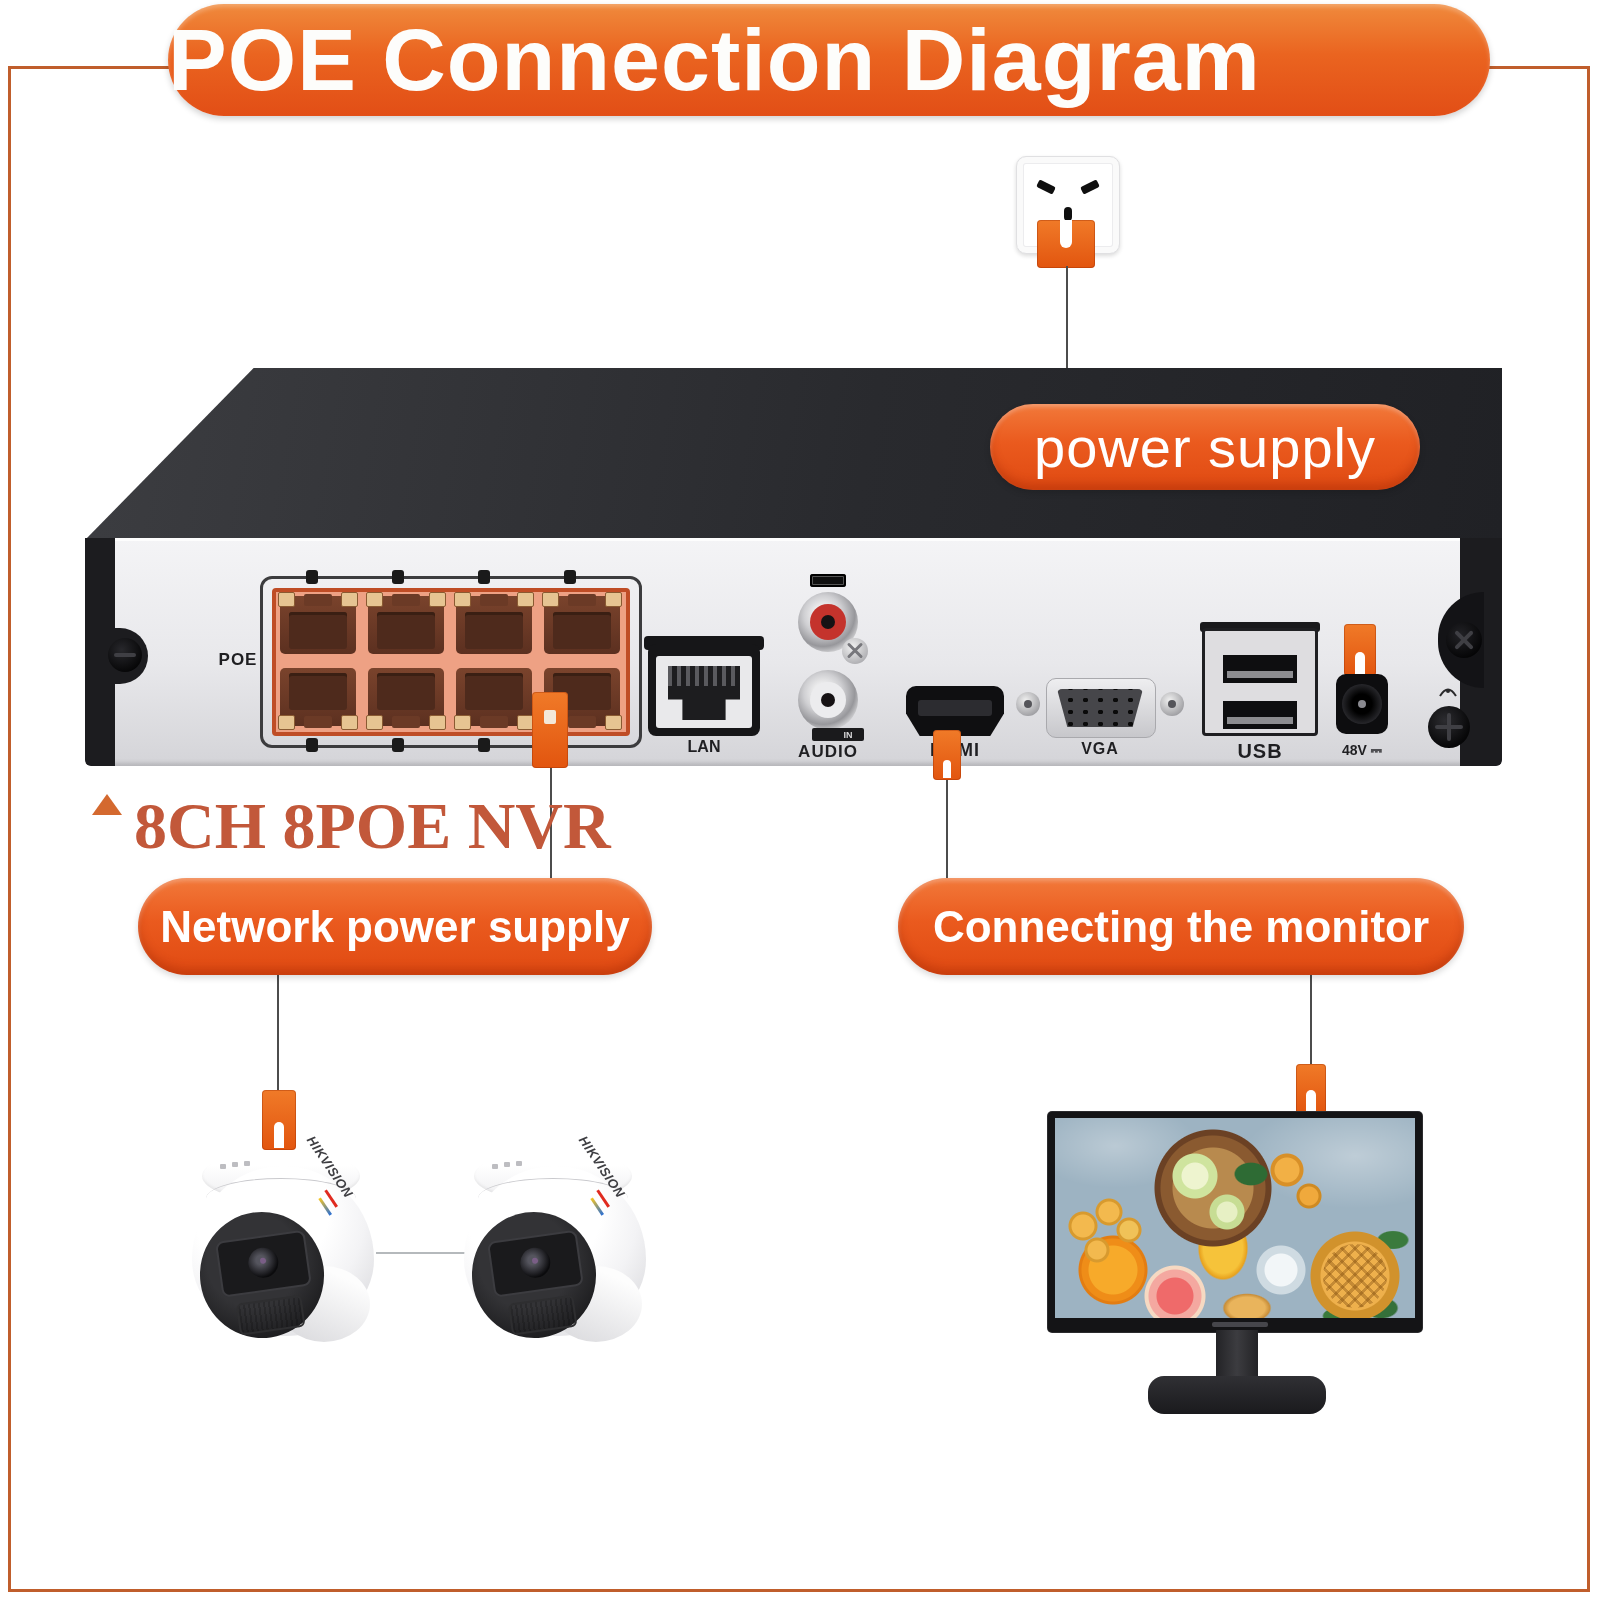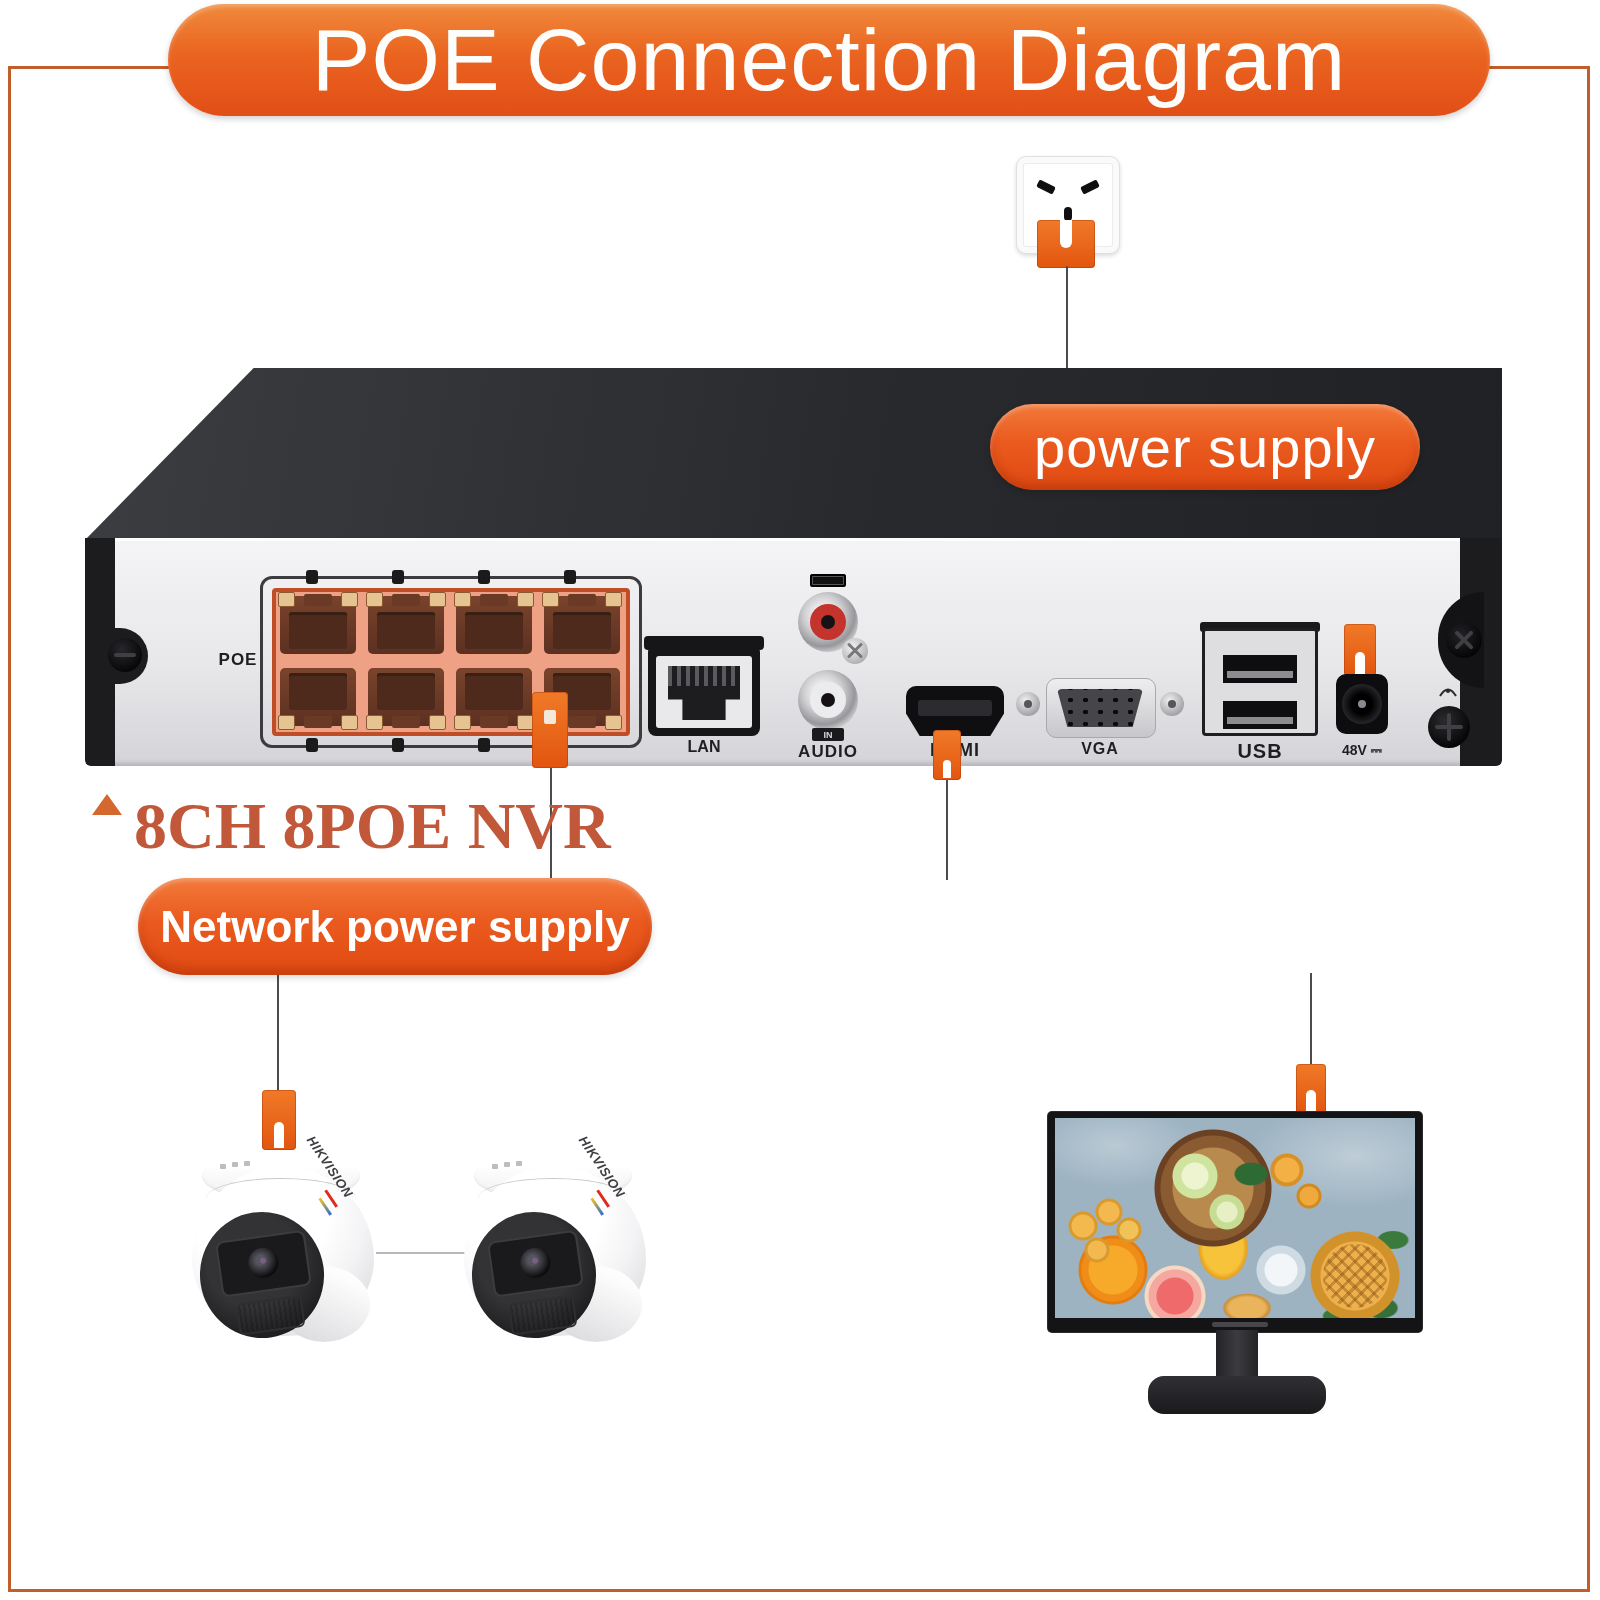--- a/index.html
+++ b/index.html
@@ -5,22 +5,22 @@
   html,body{margin:0;padding:0;background:#ffffff;}
   #stage{position:relative;width:1600px;height:1600px;background:#ffffff;overflow:hidden;
          font-family:"Liberation Sans",sans-serif;}
   .abs{position:absolute;}
   
   .frame{position:absolute;left:8px;top:66px;width:1582px;height:1526px;
          border:3px solid #c05e2c;box-sizing:border-box;}
   .banner{position:absolute;left:168px;top:4px;width:1322px;height:112px;border-radius:56px;
           background:linear-gradient(180deg,#f08a3c 0%,#ea6420 45%,#e24e16 100%);
           box-shadow:0 3px 6px rgba(0,0,0,.18), inset 0 3px 4px rgba(255,255,255,.25);
-          display:flex;align-items:center;justify-content:center;
-          color:#fdfdfb;font-weight:normal;font-size:88px;letter-spacing:1px;}
+          display:flex;align-items:center;justify-content:flex-start;
+          color:#fdfdfb;font-weight:bold;font-size:88px;letter-spacing:1px;}
   
   .callout{position:absolute;border-radius:50px;color:#fff;
            background:linear-gradient(180deg,#f2793a 0%,#ea5a1e 45%,#e04a12 100%);
            box-shadow:inset 0 3px 4px rgba(255,255,255,.28), inset 0 -6px 10px rgba(140,30,0,.30), 0 3px 6px rgba(0,0,0,.15);
            display:flex;align-items:center;justify-content:center;}
   
   .wire{position:absolute;width:2px;background:#4c4c4c;}
   .wire-h{position:absolute;height:2px;background:#b5b9bc;}
   
   .plug{position:absolute;background:linear-gradient(180deg,#f07a28 0%,#e2550f 100%);
@@ -261,21 +261,21 @@
     <div class="hole"></div>
   </div>
   <div class="screw" style="left:842px;top:638px;width:26px;height:26px;background:radial-gradient(circle at 40% 35%,#f2f2f2,#ababaf 80%);">
     <div class="bar" style="left:3px;top:11px;width:20px;height:3px;background:#77777c;transform:rotate(45deg);"></div>
     <div class="bar" style="left:3px;top:11px;width:20px;height:3px;background:#77777c;transform:rotate(-45deg);"></div>
   </div>
   <div class="rca" style="left:798px;top:670px;">
     <div class="mid" style="background:#ececee;"></div>
     <div class="hole"></div>
   </div>
-  <div class="abs" style="left:812px;top:728px;width:32px;height:13px;background:#1a1a1c;border-radius:2px;color:#d8d8da;font-size:9px;font-weight:bold;display:flex;align-items:center;justify-content:center;">IN</div>
+  <div class="abs" style="left:812px;top:728px;width:32px;height:13px;background:#1a1a1c;border-radius:2px;color:#d8d8da;font-size:9px;font-weight:bold;display:flex;align-items:center;justify-content:center;padding-left:20px;">IN</div>
   <div class="plabel" style="left:790px;top:742px;width:76px;font-size:17px;letter-spacing:1px;">AUDIO</div>
 
   <div class="abs" style="left:906px;top:686px;width:98px;height:50px;background:#0f0f11;border-radius:10px;
        clip-path:polygon(0 0,100% 0,100% 55%,86% 100%,14% 100%,0 55%);">
     <div class="abs" style="left:12px;top:14px;width:74px;height:16px;background:#2c2c30;border-radius:3px;"></div>
   </div>
   <div class="plabel" style="left:906px;top:740px;width:98px;font-size:18px;letter-spacing:1px;">HDMI</div>
   <div class="plug" style="left:933px;top:730px;width:28px;height:50px;">
     <div class="notch-d" style="width:8px;height:18px;"></div>
   </div>
@@ -324,20 +324,23 @@
   </div>
 
   <div class="tri-up" style="left:92px;top:794px;"></div>
   <div class="nvr-caption" style="left:134px;top:788px;font-size:66px;">8CH 8POE NVR</div>
 
   <div class="callout" style="left:990px;top:404px;width:430px;height:86px;font-size:56px;font-weight:400;letter-spacing:1px;">
     <span>power supply</span>
   </div>
   <div class="callout" style="left:138px;top:878px;width:514px;height:97px;font-size:44px;font-weight:bold;">
     <span>Network power supply</span>
+  </div>
+  <div class="callout" style="left:898px;top:878px;width:566px;height:97px;font-size:44px;font-weight:bold;">
+    <span>Connecting the monitor</span>
   </div>
 
   <div class="plug" style="left:262px;top:1090px;width:34px;height:60px;">
     <div class="notch-d" style="height:26px;"></div>
   </div>
 
   <div class="camera" style="left:188px;top:1148px;">
     <div class="cam-top"></div>
     <div class="cam-dot" style="left:32px;top:16px;"></div>
     <div class="cam-dot" style="left:44px;top:14px;"></div>

